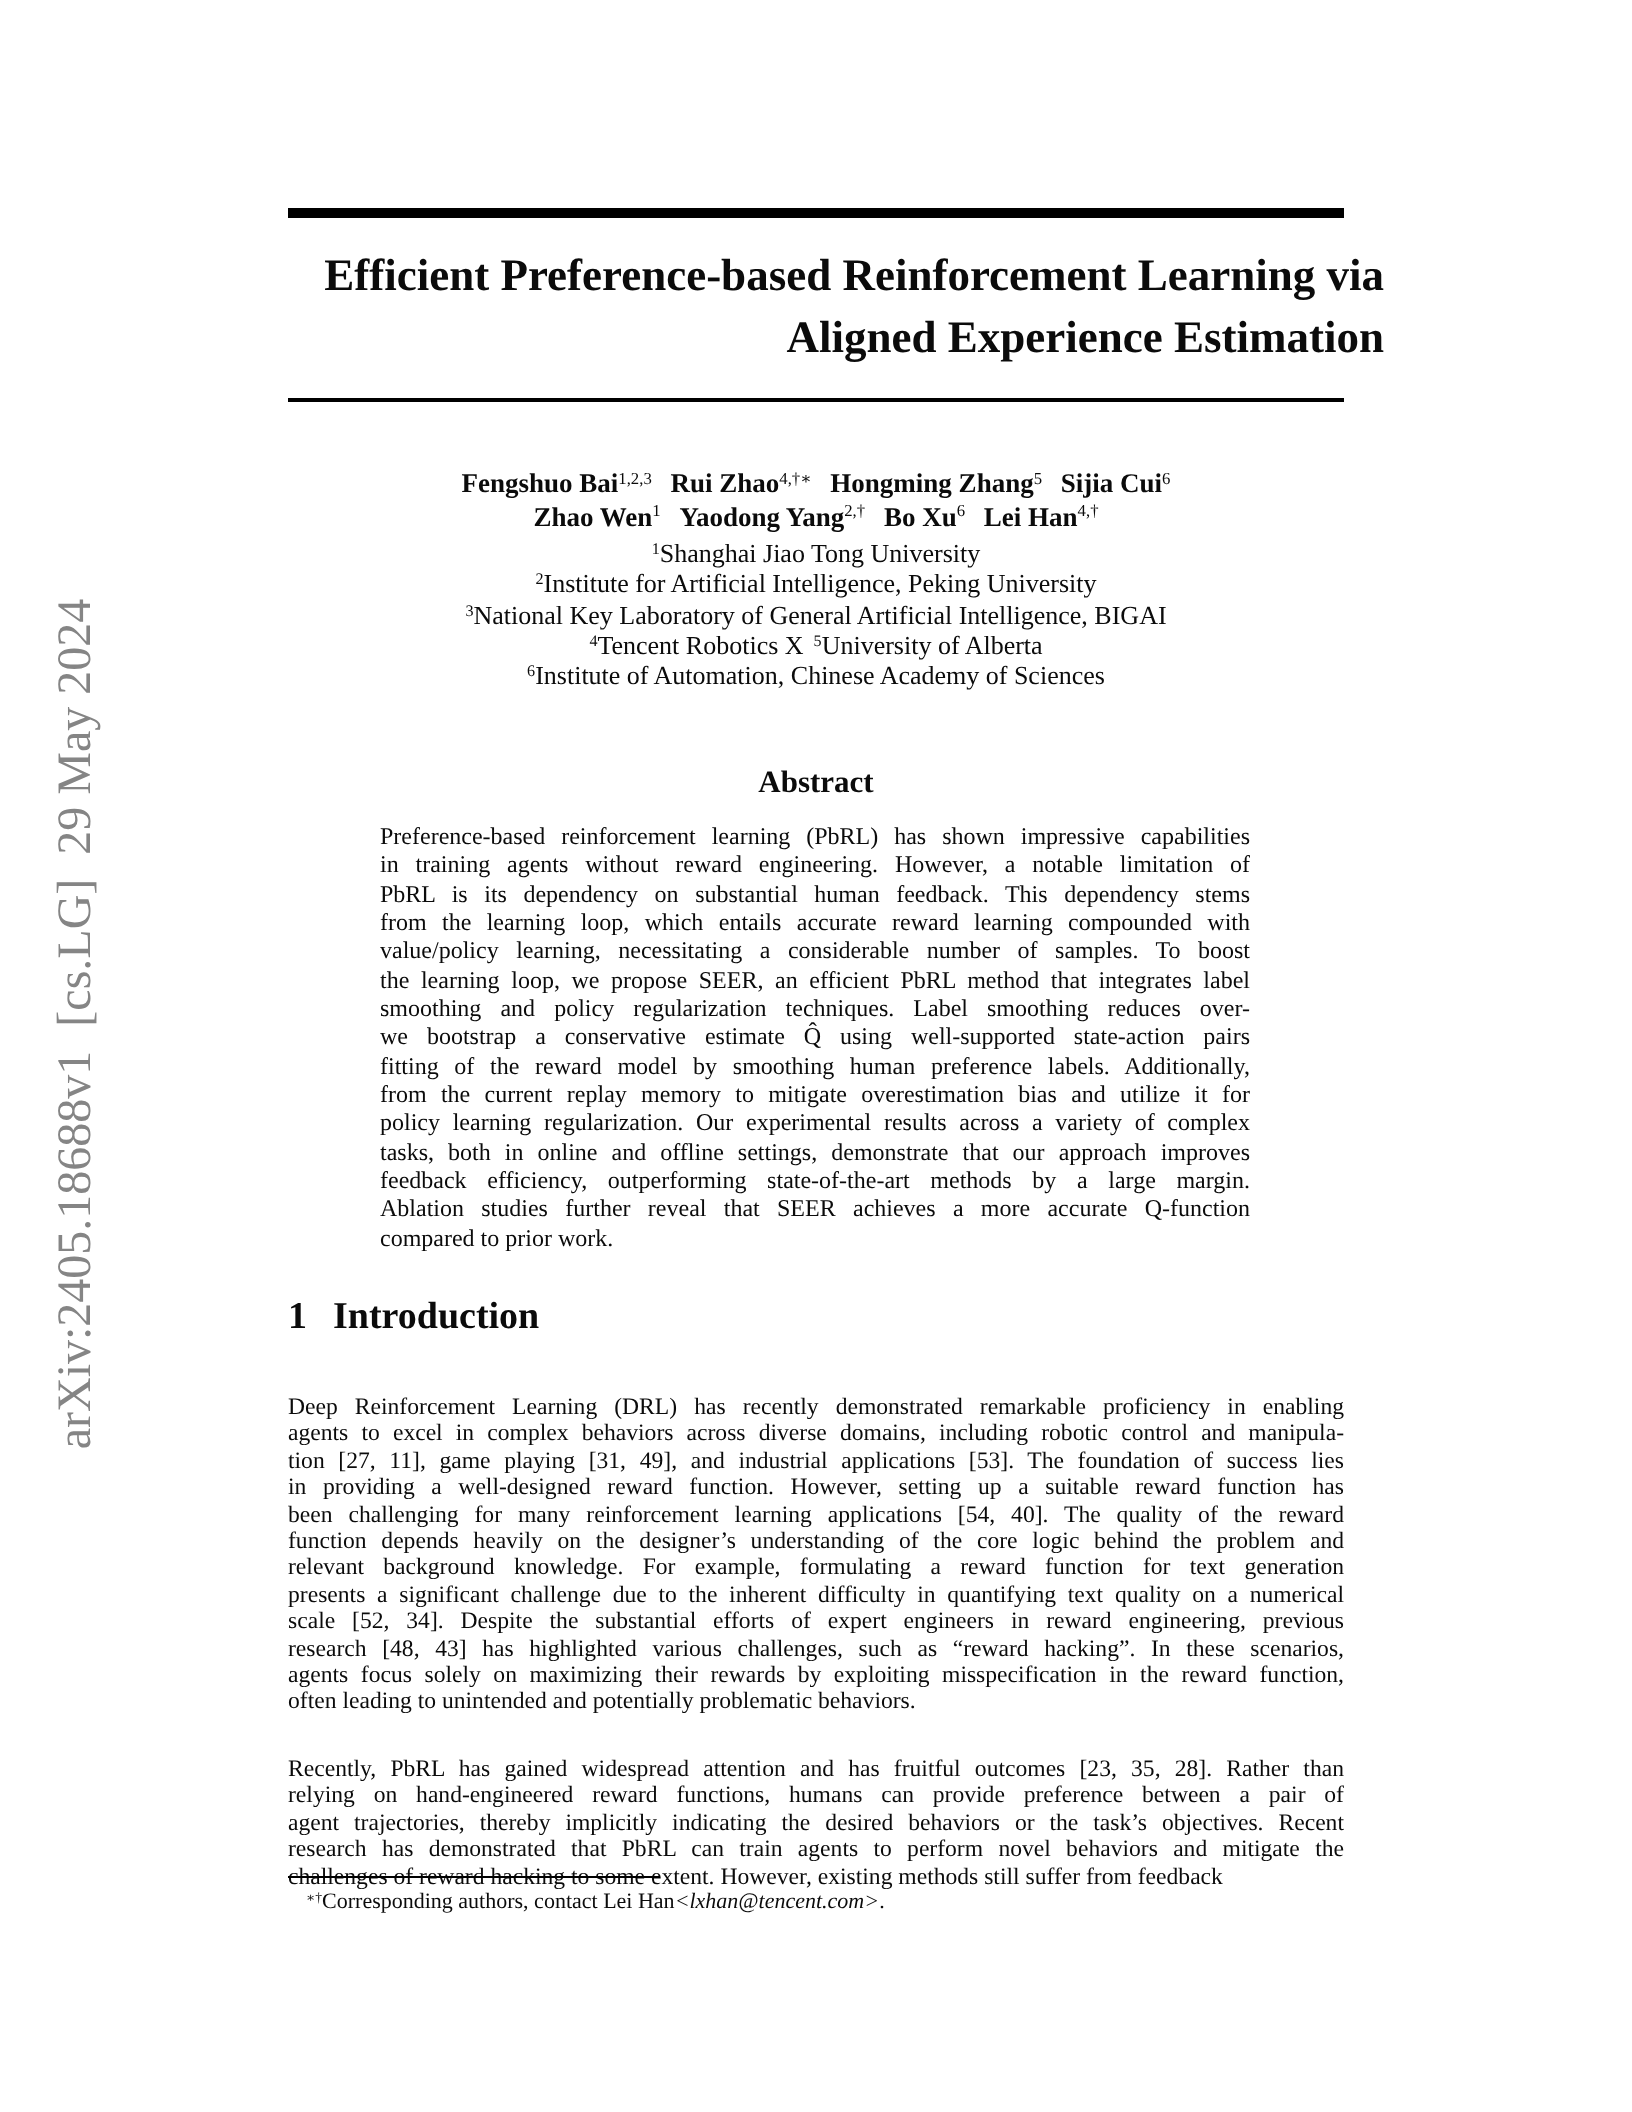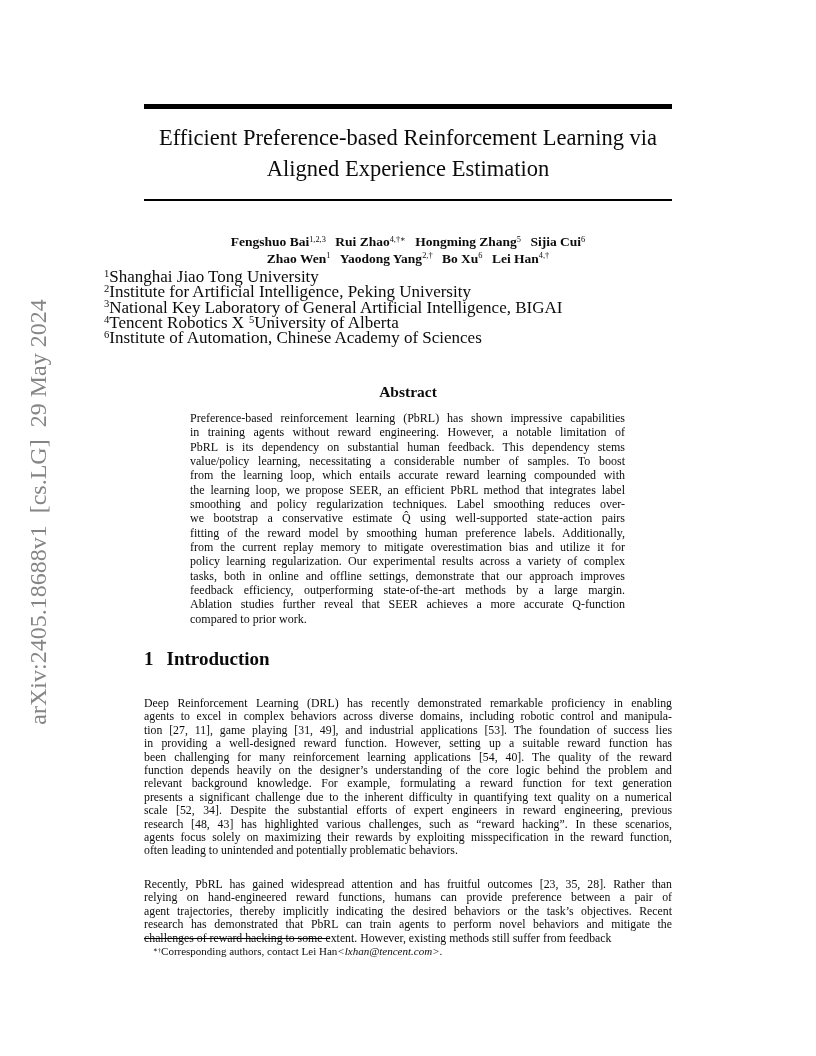--- a/index.html
+++ b/index.html
@@ -29,22 +29,22 @@
   .rule-thick {
     position: absolute;
     left: 144px; top: 104px;
     width: 528px; height: 5px;
     background: #000000;
   }
   .paper-title {
     position: absolute;
     left: 124px; top: 122px;
     width: 568px;
-    text-align: center;
-    font-weight: normal;
+    text-align: right;
+    font-weight: bold;
     font-size: 22.5px;
     line-height: 31px;
   }
   .rule-thin {
     position: absolute;
     left: 144px; top: 199px;
     width: 528px; height: 2px;
     background: #000000;
   }
   .authors {
@@ -62,21 +62,22 @@
     font-size: 0.62em;
     position: relative;
     top: -0.5em;
     vertical-align: baseline;
     line-height: 0;
   }
   .affiliations {
     position: absolute;
     left: 104px; top: 269px;
     width: 608px;
-    font-size: 17px;
+    text-align: center;
+    font-size: 13px;
     line-height: 15.3px;
   }
   .affil-part + .affil-part { margin-left: 5px; }
   .abstract-heading {
     position: absolute;
     left: 144px; top: 383px;
     width: 528px;
     text-align: center;
     font-weight: bold;
     font-size: 15.5px;
@@ -169,22 +170,22 @@
     </div>
     <div class="affil-line"><sup>6</sup><span>Institute of Automation, Chinese Academy of Sciences</span></div>
   </div>
 
   <div class="abstract-heading">Abstract</div>
 
   <div class="abstract-body">
       <div class="tline">Preference-based reinforcement learning (PbRL) has shown impressive capabilities</div>
       <div class="tline">in training agents without reward engineering. However, a notable limitation of</div>
       <div class="tline">PbRL is its dependency on substantial human feedback. This dependency stems</div>
+      <div class="tline">from the learning loop, which entails accurate reward learning compounded with</div>
       <div class="tline">value/policy learning, necessitating a considerable number of samples. To boost</div>
-      <div class="tline">from the learning loop, which entails accurate reward learning compounded with</div>
       <div class="tline">the learning loop, we propose SEER, an efficient PbRL method that integrates label</div>
       <div class="tline">smoothing and policy regularization techniques. Label smoothing reduces over-</div>
       <div class="tline">we bootstrap a conservative estimate Q̂ using well-supported state-action pairs</div>
       <div class="tline">fitting of the reward model by smoothing human preference labels. Additionally,</div>
       <div class="tline">from the current replay memory to mitigate overestimation bias and utilize it for</div>
       <div class="tline">policy learning regularization. Our experimental results across a variety of complex</div>
       <div class="tline">tasks, both in online and offline settings, demonstrate that our approach improves</div>
       <div class="tline">feedback efficiency, outperforming state-of-the-art methods by a large margin.</div>
       <div class="tline">Ablation studies further reveal that SEER achieves a more accurate Q-function</div>
       <div class="tline tline-last">compared to prior work.</div>

